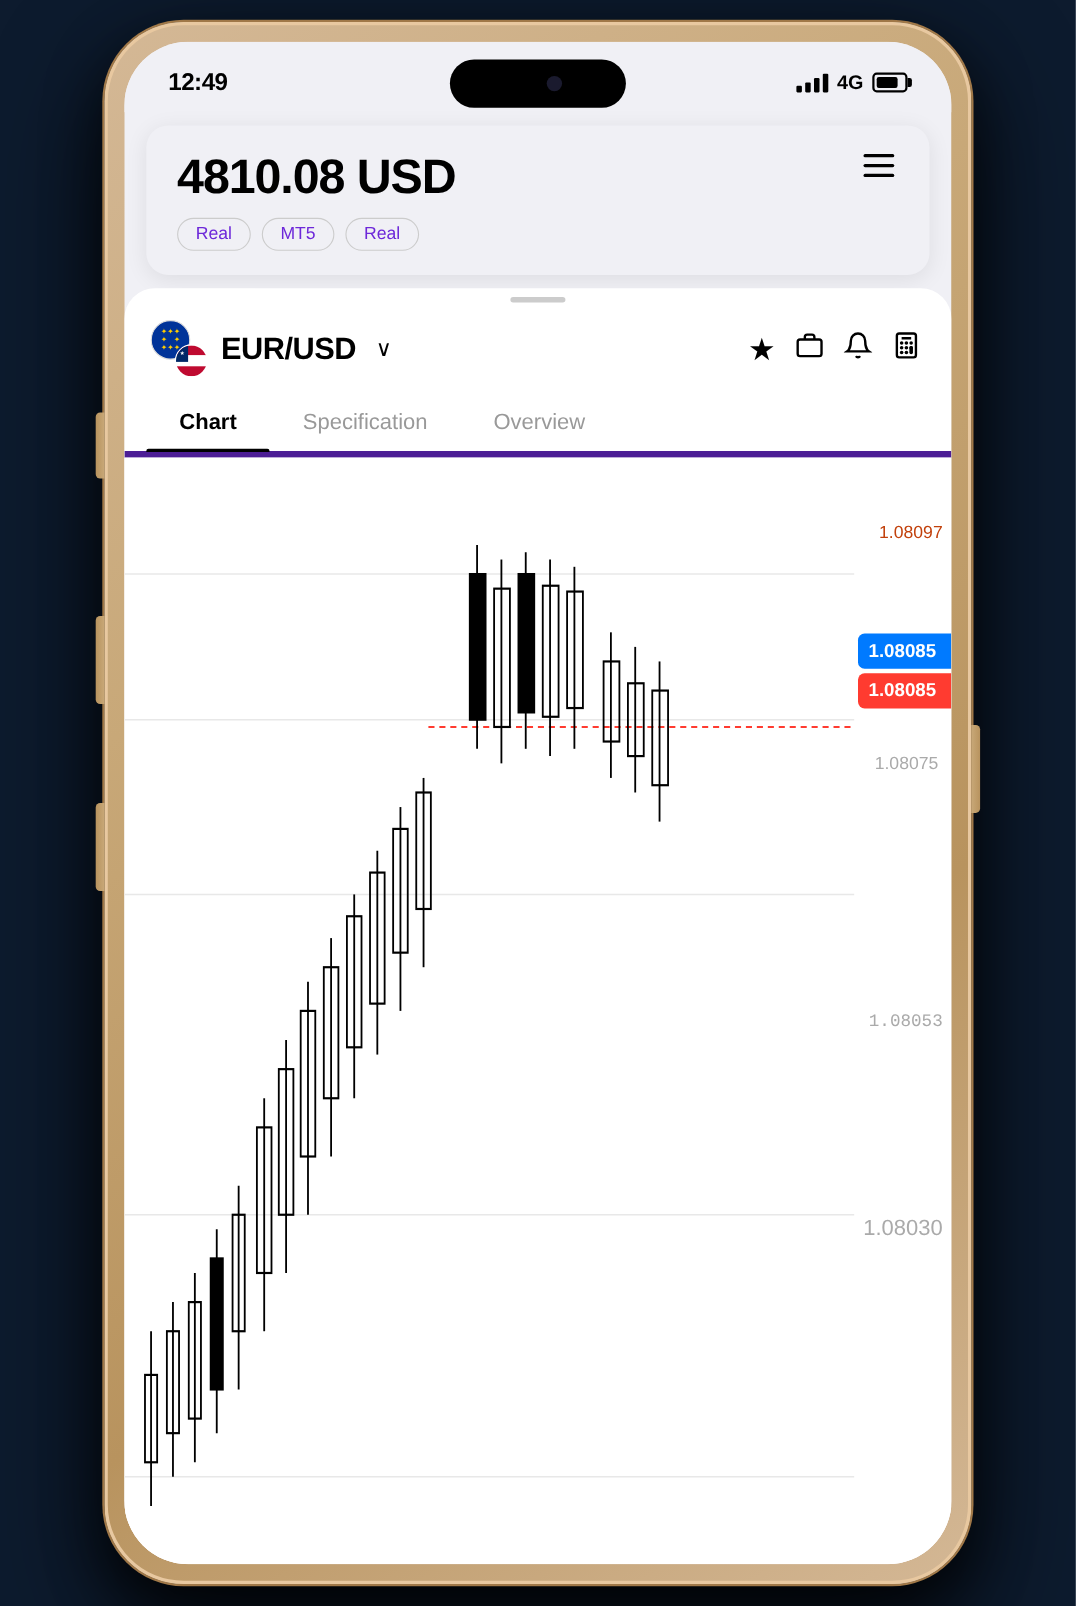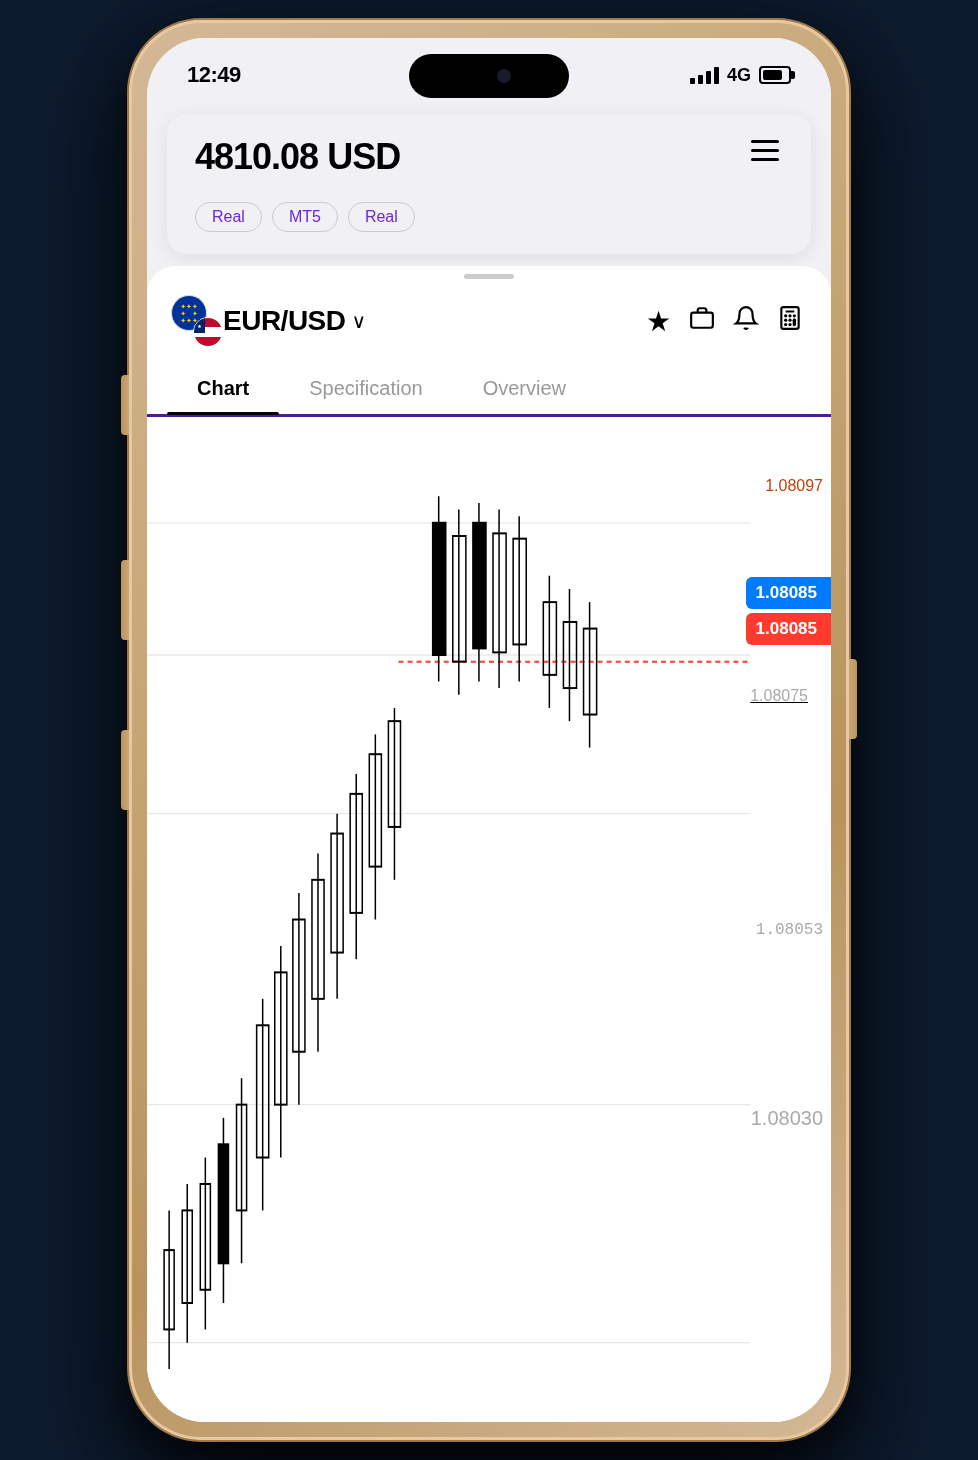--- a/index.html
+++ b/index.html
@@ -9,21 +9,21 @@
       background: #0d1b2e;
       display: flex;
       align-items: center;
       justify-content: center;
       font-family: -apple-system, BlinkMacSystemFont, 'SF Pro Display', 'Helvetica Neue', sans-serif;
       overflow: hidden;
     }
 
     .phone-container {
       position: relative;
-      width: 720px;
+      width: 788px;
       height: 1420px;
     }
 
     
     .phone-frame {
       position: absolute;
       top: 0; left: 0;
       width: 100%;
       height: 100%;
       border-radius: 72px;
@@ -153,25 +153,25 @@
       display: flex;
       align-items: flex-start;
       justify-content: space-between;
     }
 
     .account-info {
       flex: 1;
     }
 
     .account-balance {
-      font-size: 36px;
+      font-size: 44px;
       font-weight: 700;
       color: #000;
       letter-spacing: -1px;
-      margin-bottom: 24px;
+      margin-bottom: 12px;
     }
 
     .account-tags {
       display: flex;
       gap: 10px;
     }
 
     .account-tag {
       border: 1.5px solid #ccc;
       border-radius: 20px;
@@ -212,20 +212,21 @@
     .currency-header {
       display: flex;
       align-items: center;
       justify-content: space-between;
       padding: 8px 28px 16px 24px;
     }
 
     .currency-left {
       display: flex;
       align-items: center;
+      gap: 12px;
     }
 
     .currency-pair {
       font-size: 28px;
       font-weight: 700;
       color: #000;
       letter-spacing: -0.5px;
     }
 
     .chevron-down {
@@ -242,21 +243,21 @@
 
     .star-filled {
       color: #000;
       font-size: 28px;
     }
 
     
     .tabs-container {
       display: flex;
       padding: 0 20px;
-      border-bottom: 3px solid #4c1d95;
+      border-bottom: 6px solid #4c1d95;
       margin-bottom: 0;
     }
 
     .tab {
       padding: 14px 30px;
       font-size: 20px;
       font-weight: 500;
       color: #999;
       cursor: pointer;
       position: relative;
@@ -543,21 +544,21 @@
             <rect x="414" y="155" width="13" height="50" fill="none" stroke="#000" stroke-width="1.5"></rect>
 
             <line x1="440" y1="140" x2="440" y2="250" stroke="#000" stroke-width="1.5"></line>
             <rect x="434" y="160" width="13" height="65" fill="none" stroke="#000" stroke-width="1.5"></rect>
           </svg>
 
           
           <div style="position:absolute;right:8px;top:60px;">
             <span style="font-size:16px;color:#c2410c;">1.08097</span>
           </div>
-          <div style="position:absolute;right:23px;top:270px;text-decoration:underline;">
+          <div style="position:absolute;right:12px;top:270px;">
             <span style="font-size:16px;color:#aaa;">1.08075</span>
           </div>
           <div style="position:absolute;right:8px;top:504px;font-family:Liberation Mono, monospace;">
             <span style="font-size:16px;color:#aaa;">1.08053</span>
           </div>
           <div style="position:absolute;right:8px;top:690px;">
             <span style="font-size:20px;color:#aaa;">1.08030</span>
           </div>
 
           

